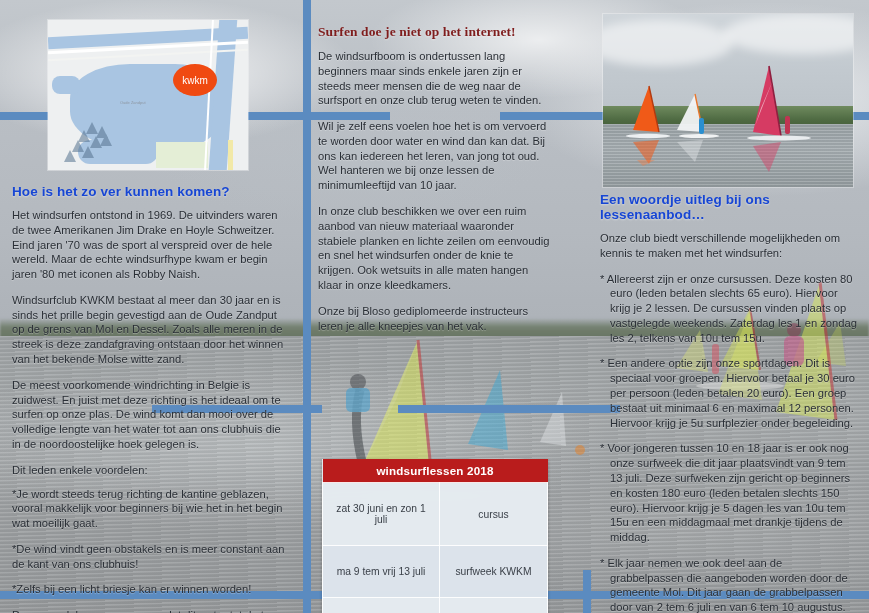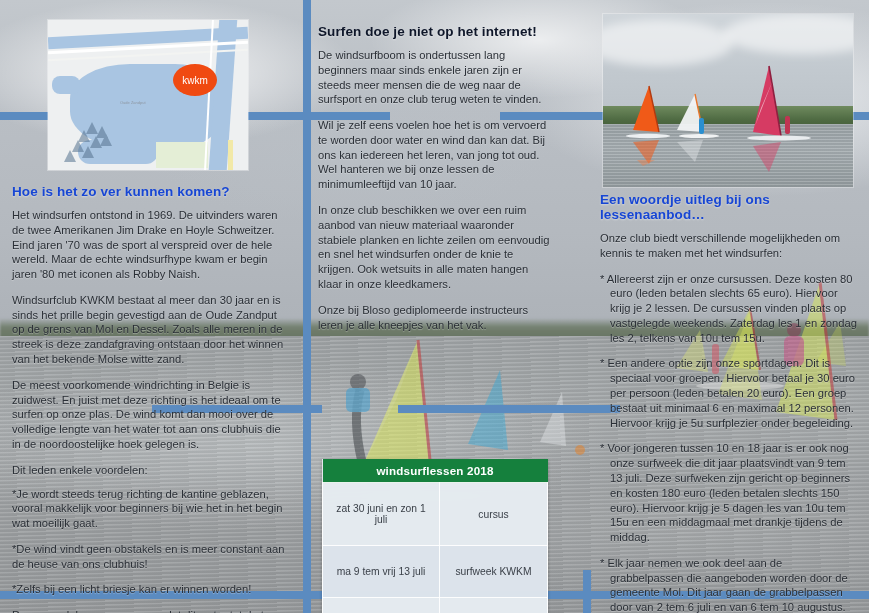--- a/index.html
+++ b/index.html
@@ -235,39 +235,39 @@
   </svg>
 </div>
 
 <div class="col col-left" style="top:184px;">
   <h2 class="head" style="color: rgb(23, 70, 212);">Hoe is het zo ver kunnen komen?</h2>
   <p class="body">Het windsurfen ontstond in 1969.  De uitvinders waren de twee Amerikanen Jim Drake en Hoyle Schweitzer.  Eind jaren '70 was de sport al verspreid over de hele wereld.  Maar de echte windsurfhype kwam er begin jaren '80 met iconen als Robby Naish.</p>
   <p class="body">Windsurfclub KWKM bestaat al meer dan 30 jaar en is sinds het prille begin gevestigd aan de Oude Zandput op de grens van Mol en Dessel.  Zoals alle meren in de streek is deze zandafgraving ontstaan door het winnen van het bekende Molse witte zand.</p>
   <p class="body">De meest voorkomende windrichting in Belgie is zuidwest.  En juist met deze richting is het ideaal om te surfen op onze plas.  De wind komt dan mooi over de volledige lengte van het water tot aan ons clubhuis die in de noordoostelijke hoek gelegen is.</p>
   <p class="body tight">Dit leden enkele voordelen:</p>
   <p class="body">*Je wordt steeds terug richting de kantine geblazen, vooral makkelijk voor beginners bij wie het in het begin wat moeilijk gaat.</p>
-  <p class="body">*De wind vindt geen obstakels en is meer constant aan de heuse van ons clubhuis!</p>
+  <p class="body">*De wind vindt geen obstakels en is meer constant aan de kant van ons clubhuis!</p>
   <p class="body">*Zelfs bij een licht briesje kan er winnen worden!</p>
   <p class="body">Deze voordelen zorgen ervoor dat dit water tot de top van de windsurflocaties in België behoort!</p>
 
 </div>
 
 <div class="col col-mid" style="top:24px;">
-  <h2 class="head" style="color: #0f172a;">Surfen doe je niet op het internet!</h2>
+  <h2 class="head" style="color: #7f1d1d; font-family: Liberation Serif, serif;">Surfen doe je niet op het internet!</h2>
   <p class="body">De windsurfboom is ondertussen lang beginners maar sinds enkele jaren zijn er steeds meer mensen die de weg naar de surfsport en onze club terug weten te vinden.</p>
   <p class="body">Wil je zelf eens voelen hoe het is om vervoerd te worden door water en wind dan kan dat.  Bij ons kan iedereen het leren, van jong tot oud.  Wel hanteren we bij onze lessen de minimumleeftijd van 10 jaar.</p>
   <p class="body">In onze club beschikken we over een ruim aanbod van nieuw materiaal waaronder stabiele planken en lichte zeilen om eenvoudig en snel het windsurfen onder de knie te krijgen.  Ook wetsuits in alle maten hangen klaar in onze kleedkamers.</p>
   <p class="body">Onze bij Bloso gediplomeerde instructeurs leren je alle kneepjes van het vak.</p>
 </div>
 
 <div class="tablewrap">
   <table class="sched">
     <thead>
       <tr>
-        <th colspan="2" style="background: #15803d; margin-left: 23px;">windsurflessen 2018</th>
+        <th colspan="2" style="background: #b91c1c; margin-left: 23px;">windsurflessen 2018</th>
       </tr>
     </thead>
     <tbody>
         <tr>
           <td class="c0">zat 30 juni en zon 1 juli</td>
           <td>cursus</td>
         </tr>
         <tr>
           <td class="c0">ma 9 tem vrij 13 juli</td>
           <td>surfweek KWKM</td>

